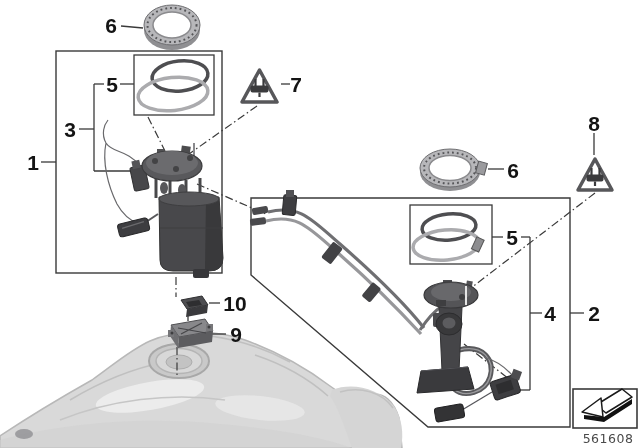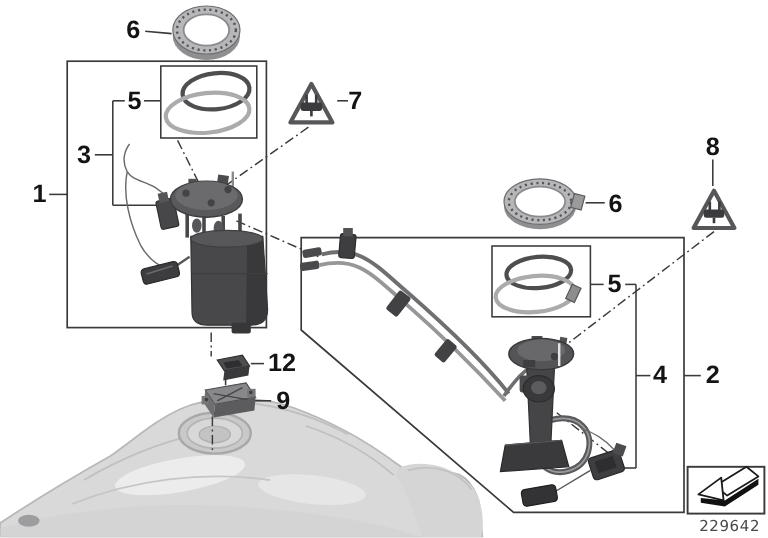--- a/index.html
+++ b/index.html
@@ -225,18 +225,18 @@
 <div class="callout" style="left:33px;top:162px">1</div>
 <div class="callout" style="left:70px;top:129px">3</div>
 <div class="callout" style="left:112px;top:84px">5</div>
 <div class="callout" style="left:111px;top:25px">6</div>
 <div class="callout" style="left:296px;top:84px">7</div>
 <div class="callout" style="left:513px;top:170px">6</div>
 <div class="callout" style="left:594px;top:123px">8</div>
 <div class="callout" style="left:512px;top:237px">5</div>
 <div class="callout" style="left:550px;top:313px">4</div>
 <div class="callout" style="left:594px;top:313px">2</div>
-<div class="callout" style="left:235px;top:303px">12</div>
+<div class="callout" style="left:235px;top:303px">10</div>
 <div class="callout" style="left:236px;top:334px">9</div>
 
-<div class="partnum" style="left:608px;top:438px">229642</div>
+<div class="partnum" style="left:608px;top:438px">561608</div>
 
 </div>
 
 </body></html>

